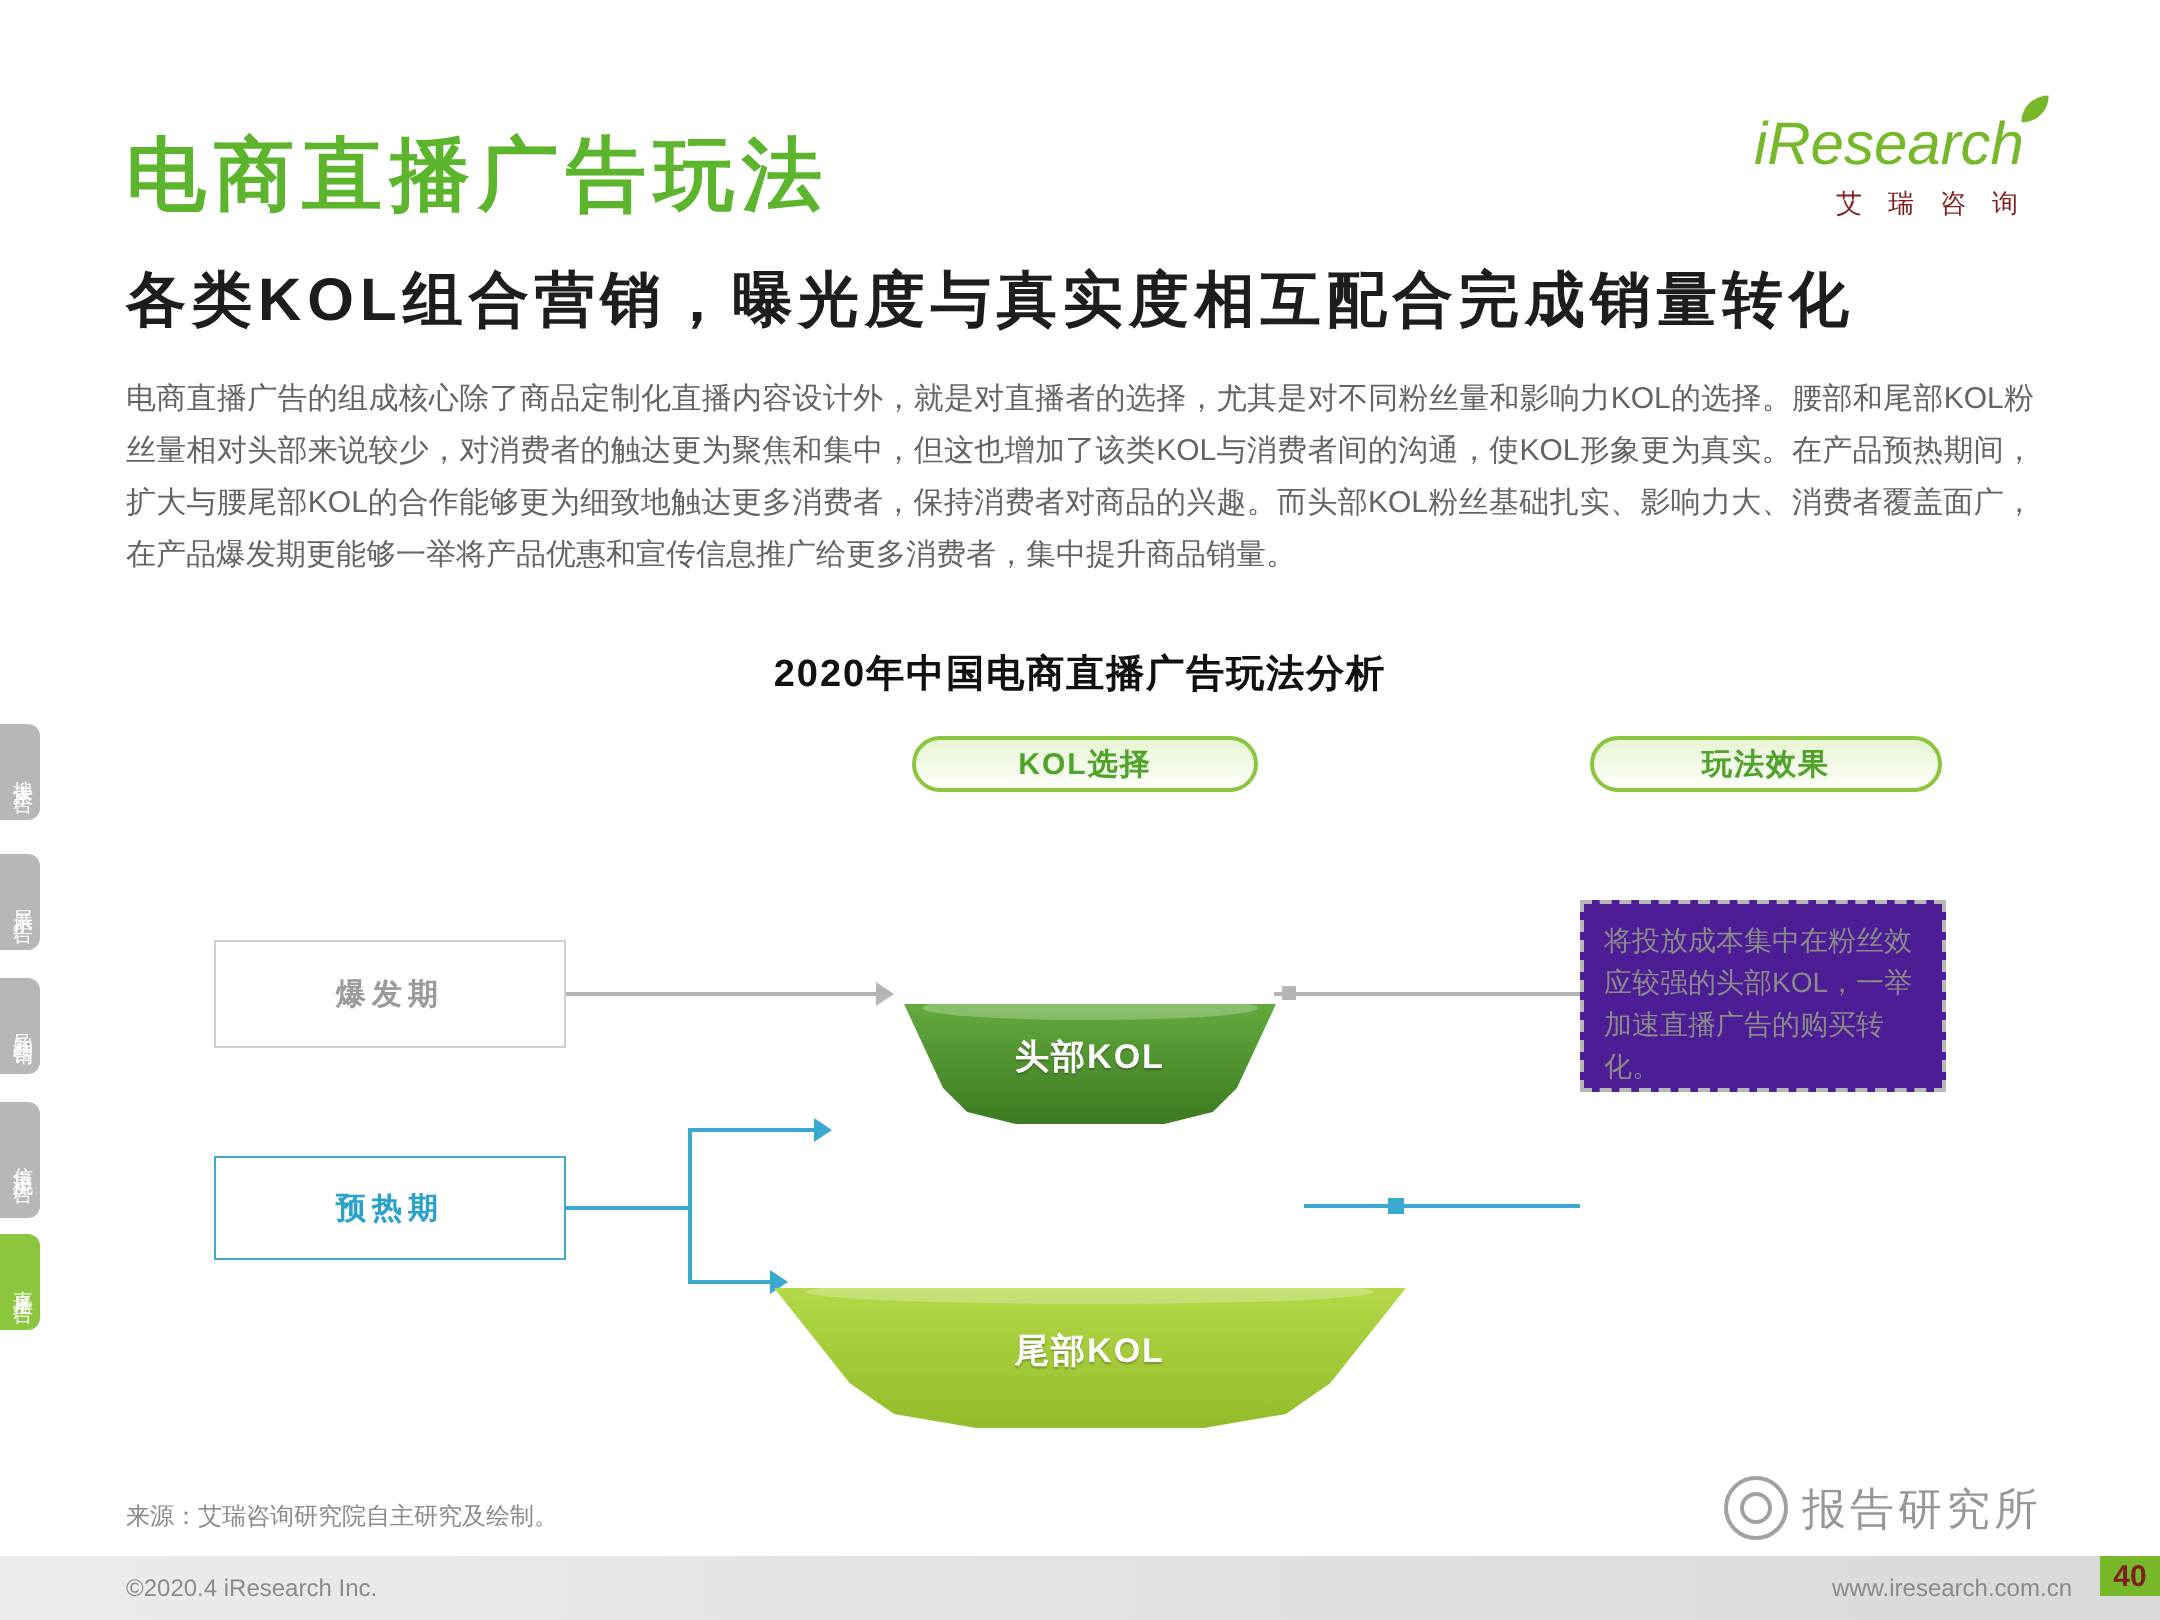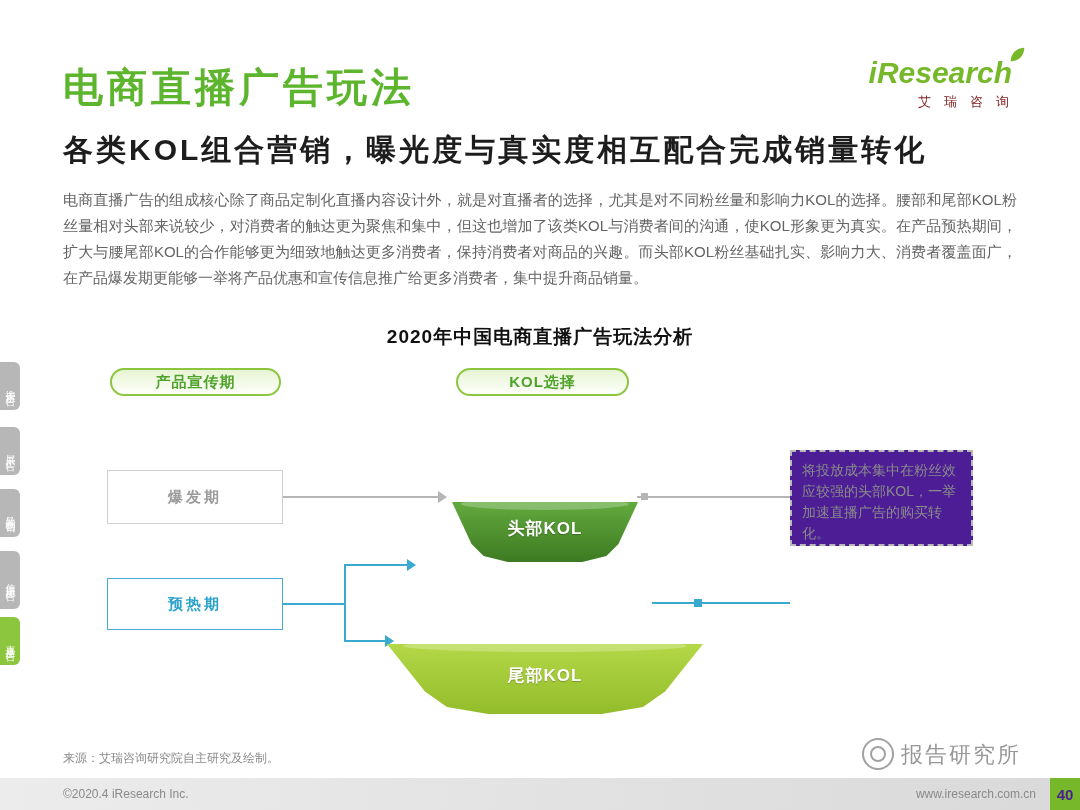--- a/index.html
+++ b/index.html
@@ -5,21 +5,21 @@
   html,body{margin:0;padding:0;background:#ffffff;}
   .page{
     position:relative;width:1080px;height:810px;background:#fff;overflow:hidden;
     font-family:"Liberation Sans","DejaVu Sans",sans-serif;
   }
   .abs{position:absolute;}
 
   
   .page-title{left:63px;top:60px;font-size:40px;font-weight:bold;color:#5db52e;letter-spacing:4px;}
   .logo{right:58px;top:56px;text-align:right;}
-  .logo-word{position:relative;display:inline-block;font-size:30px;font-style:italic;font-weight:bold;color:#76b82a;padding-right:10px;}
+  .logo-word{position:relative;display:inline-block;font-size:30px;font-style:italic;font-weight:normal;color:#76b82a;padding-right:10px;}
   .logo-leaf{position:absolute;top:-10px;right:-4px;width:17px;height:17px;}
   .logo-sub{margin-top:3px;font-size:13px;color:#7f1d1d;letter-spacing:13px;font-family:Liberation Serif, serif;}
   .subtitle{left:63px;top:130px;font-size:30px;font-weight:bold;color:#1d1d1d;letter-spacing:3px;}
   .body-text{left:63px;top:187px;width:954px;font-size:15px;line-height:26px;color:#646464;text-align:justify;}
   .chart-title{left:0;top:324px;width:1080px;text-align:center;font-size:19px;font-weight:bold;color:#111;letter-spacing:1px;}
 
   
   .side-tab{
     left:0;width:20px;background:#b7b7b7;color:#fff;font-size:10px;
     writing-mode:vertical-rl;text-orientation:upright;letter-spacing:2px;
@@ -75,21 +75,21 @@
 
   
   .source{left:63px;top:750px;font-size:12px;color:#8a8a8a;}
   .watermark{left:862px;top:738px;display:flex;align-items:flex-end;gap:7px;color:#8f8f8f;opacity:.92;}
   .seal{width:28px;height:28px;border:2px solid #9a9a9a;border-radius:50%;display:flex;align-items:center;justify-content:center;}
   .seal-inner{width:12px;height:12px;border:2px solid #9a9a9a;border-radius:50%;}
   .watermark-text{font-size:22px;font-family:"DejaVu Serif",serif;letter-spacing:2px;}
   .footer-strip{left:0;top:778px;width:1080px;height:32px;background:linear-gradient(90deg,#ececec,#d9d9d9);}
   .copyright{left:63px;top:787px;font-size:12px;color:#8a8a8a;}
   .website{right:44px;top:787px;font-size:12px;color:#8a8a8a;}
-  .page-num{left:1050px;top:778px;width:30px;height:32px;background:#76b82a;color:#4c1d95;
+  .page-num{left:1050px;top:778px;width:30px;height:20px;background:#76b82a;color:#7f1d1d;
     font-size:15px;font-weight:bold;display:flex;align-items:center;justify-content:center;}
 </style>
 </head>
 <body>
 
 <div class="page">
 
   <div class="abs page-title">电商直播广告玩法</div>
 
   <div class="abs logo">
@@ -117,22 +117,22 @@
   <div class="abs side-tab" style="top:489px;height:48px;">
       <span>导购营销</span>
     </div>
   <div class="abs side-tab" style="top:551px;height:58px;">
       <span>信息流广告</span>
     </div>
   <div class="abs side-tab active" style="top:617px;height:48px;">
       <span>直播广告</span>
     </div>
 
-  <div class="abs pill" style="left:110px;top:368px;width:171px;">产品宣传期</div>
   <div class="abs pill" style="left:456px;top:368px;width:173px;">KOL选择</div>
+  <div class="abs pill" style="left:795px;top:368px;width:176px;">玩法效果</div>
 
   <div class="abs phase grey" style="left:107px;top:470px;width:176px;height:54px;">爆发期</div>
   <div class="abs phase teal" style="left:107px;top:578px;width:176px;height:52px;">预热期</div>
 
   <div class="abs line-grey" style="left:283px;top:496px;width:156px;height:2px;"></div>
   <div class="abs head-right-grey" style="left:438px;top:491px;"></div>
 
   <div class="abs line-teal" style="left:283px;top:603px;width:62px;height:2px;"></div>
   <div class="abs line-teal" style="left:344px;top:564px;width:2px;height:78px;"></div>
   <div class="abs line-teal" style="left:344px;top:564px;width:64px;height:2px;"></div>

